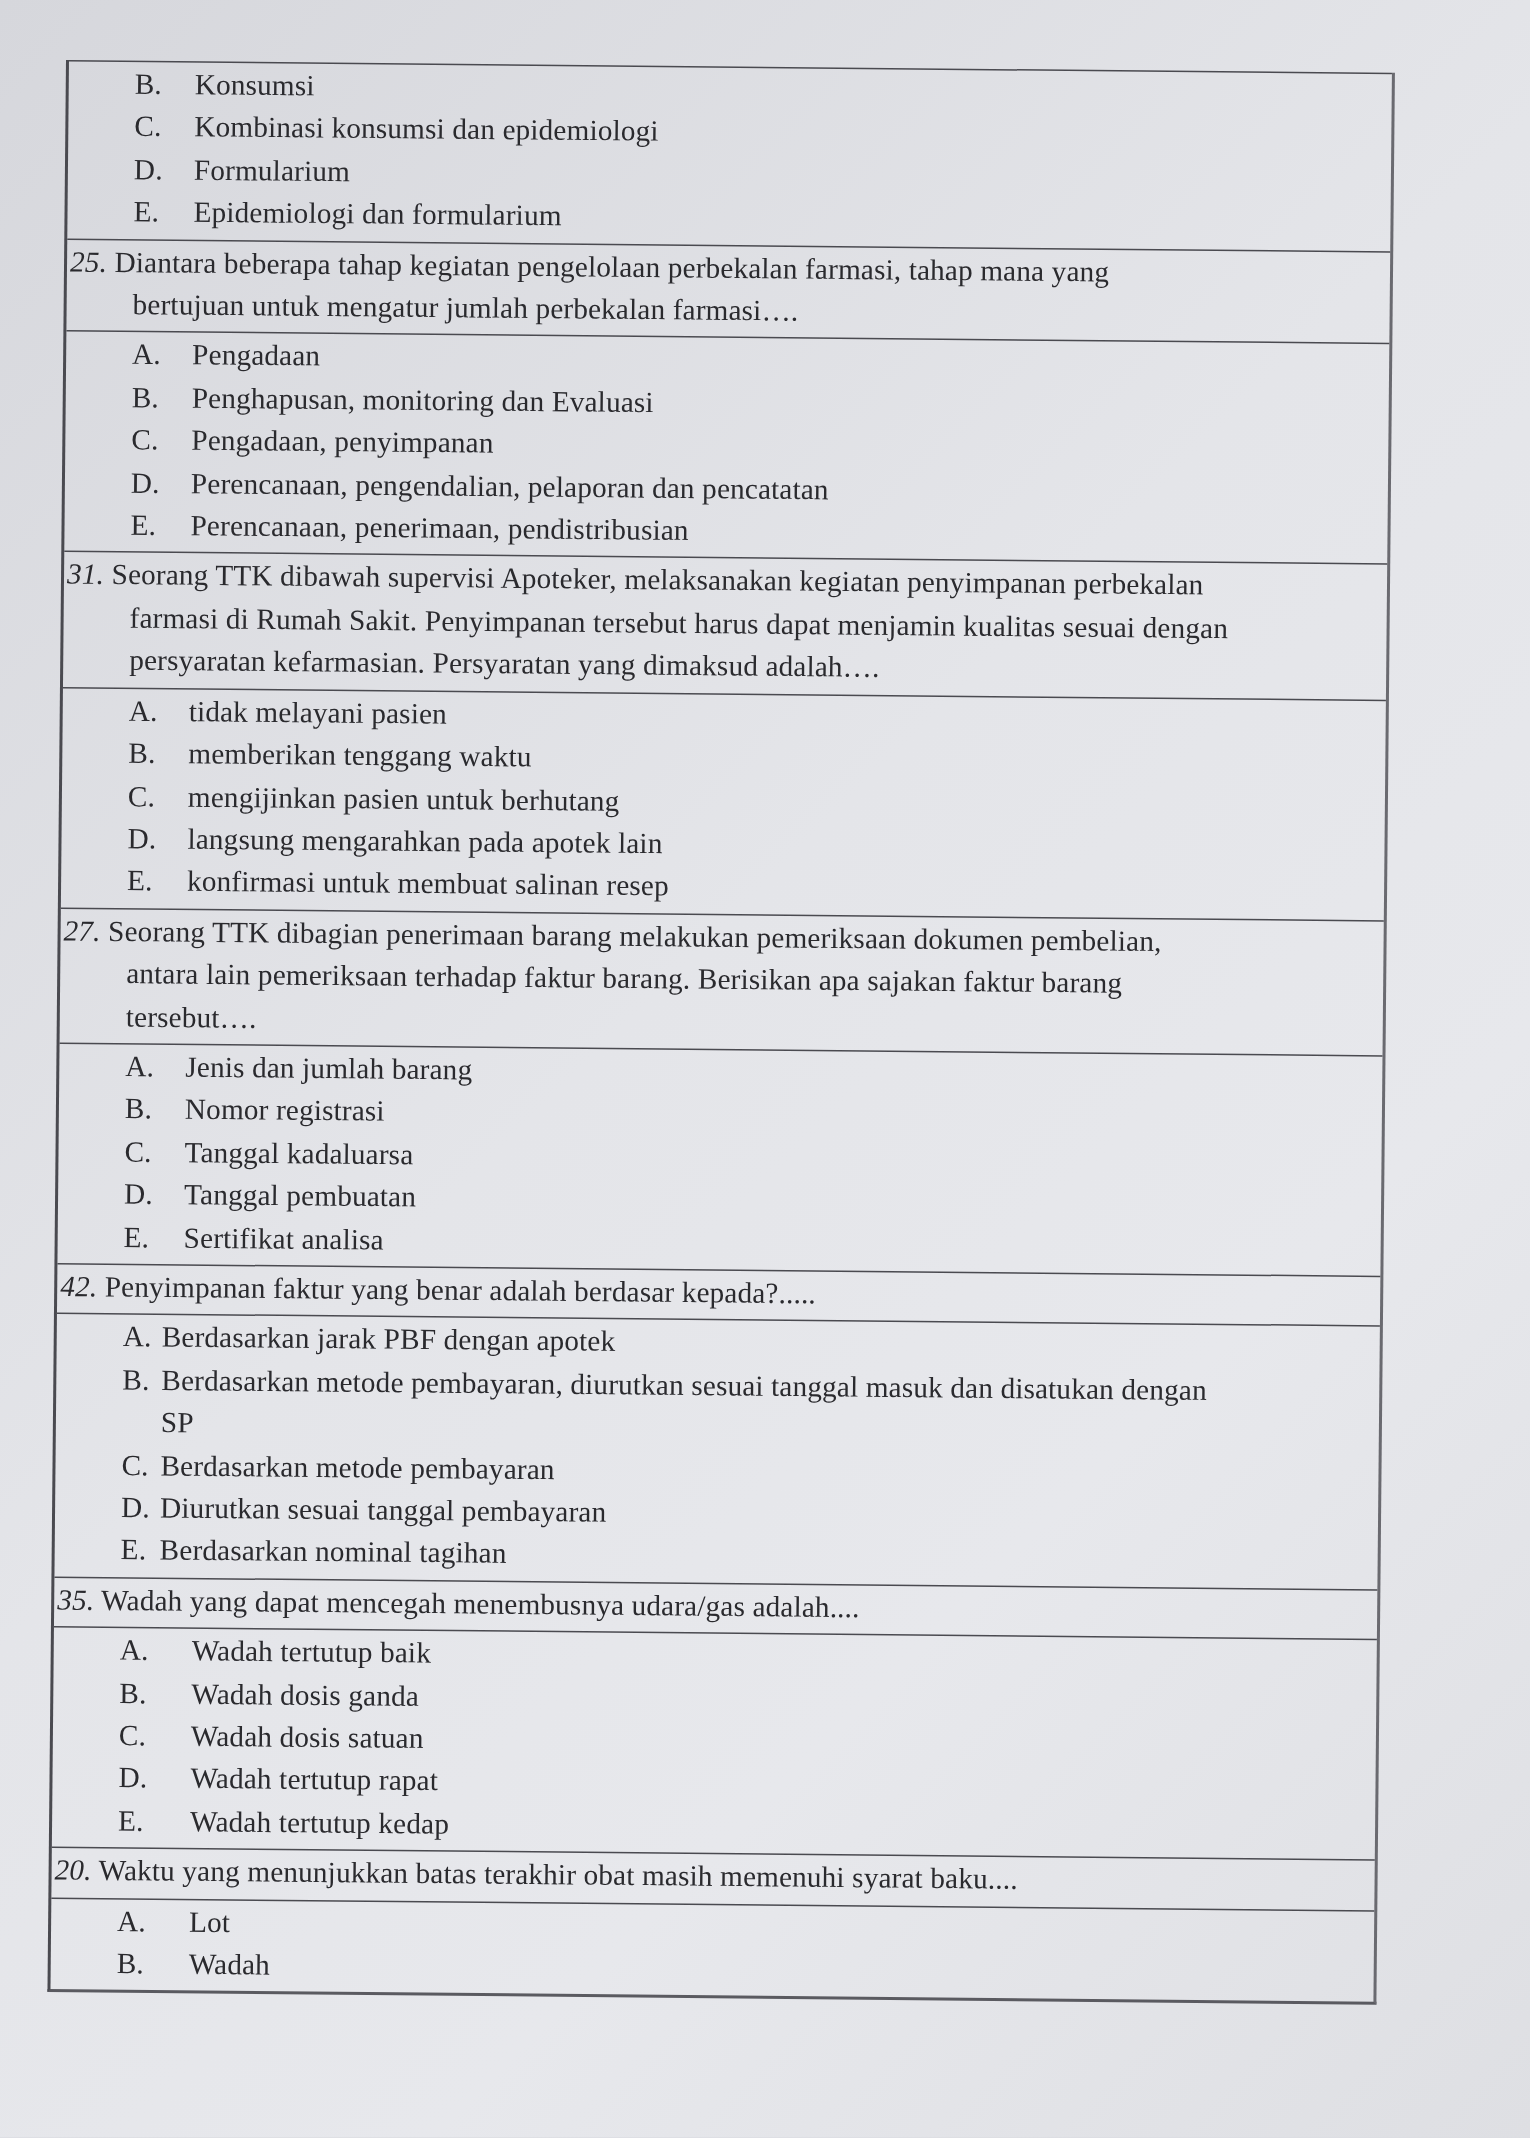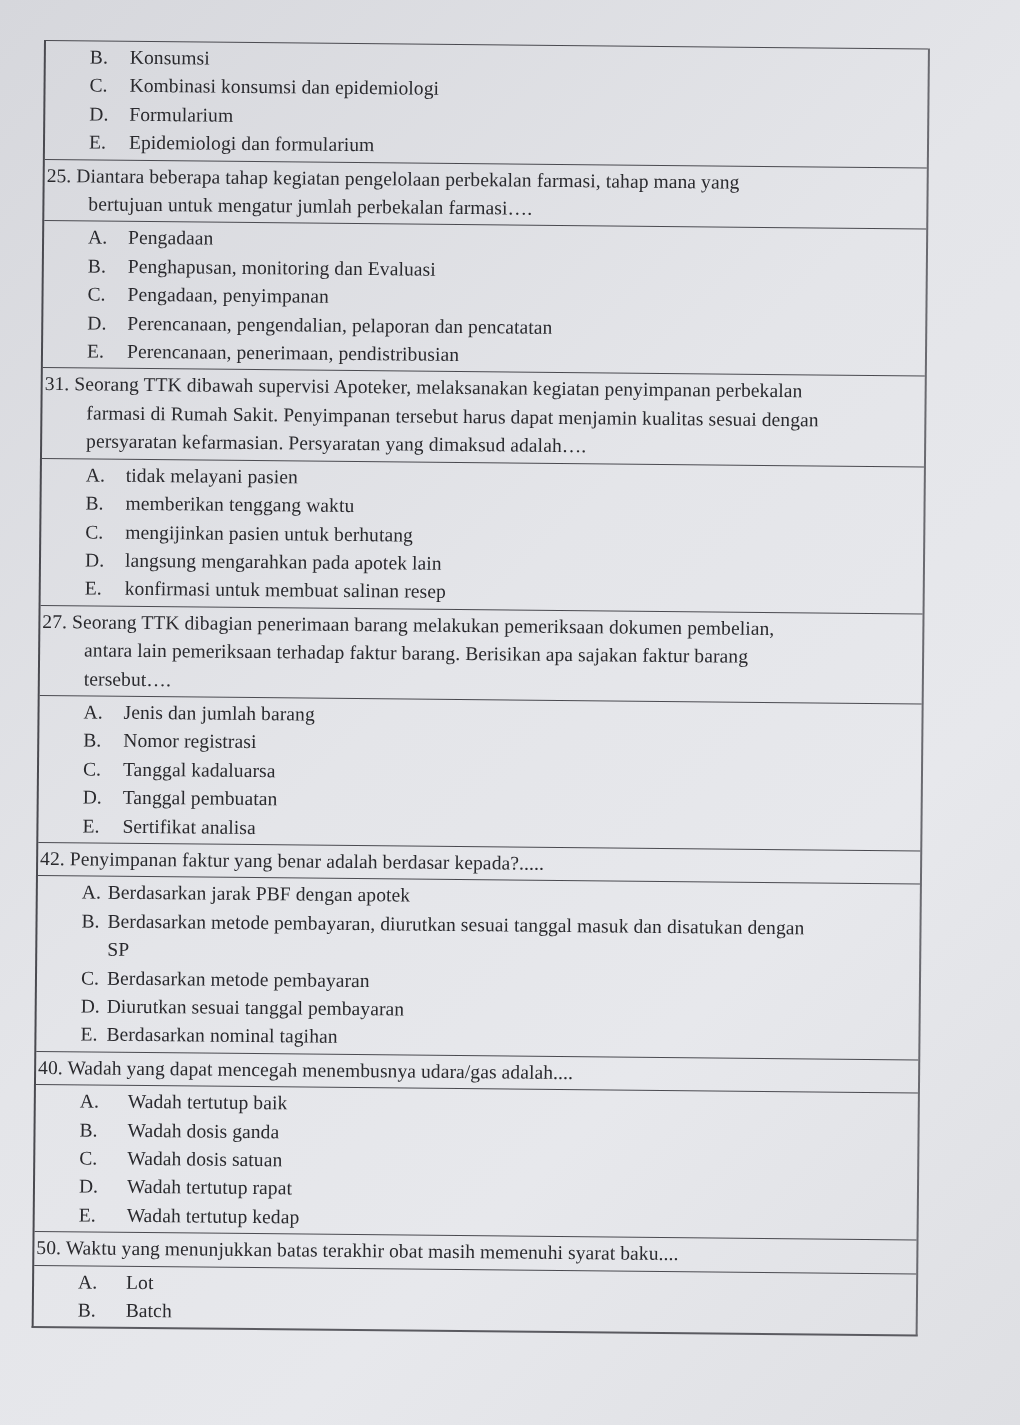--- a/index.html
+++ b/index.html
@@ -41,21 +41,21 @@
       line-height: 28.4px;
       white-space: nowrap;
       letter-spacing: 0.1px;
     }
     .q-line { padding-left: 2px; }
     .q-cont { padding-left: 44px; }
     .opt { padding-left: 44px; display: flex; }
     .opt .letter { width: 40px; flex: none; }
     .opt.tight .letter { width: 26px; }
     .opt.wide .letter { width: 48px; }
-    .num { display: inline-block; }
+    .num { display: inline-block; font-style: italic; }
     .row.first { border-top: 1.6px solid #4a4a50; }
   </style>
 </head>
 <body>
 
 <div class="paper">
   <div class="sheet">
     <div class="table">
 
       <div class="row first">
@@ -184,21 +184,21 @@
             <span class="letter">D.</span>
             <span>Diurutkan sesuai tanggal pembayaran</span>
           </div>
         <div class="line opt tight">
             <span class="letter">E.</span>
             <span>Berdasarkan nominal tagihan</span>
           </div>
       </div>
 
       <div class="row">
-        <div class="line q-line"><span class="num">40.</span> <span>Wadah yang dapat mencegah menembusnya udara/gas adalah....</span></div>
+        <div class="line q-line"><span class="num">35.</span> <span>Wadah yang dapat mencegah menembusnya udara/gas adalah....</span></div>
       </div>
       <div class="row">
         <div class="line opt wide">
             <span class="letter">A.</span>
             <span>Wadah tertutup baik</span>
           </div>
         <div class="line opt wide">
             <span class="letter">B.</span>
             <span>Wadah dosis ganda</span>
           </div>
@@ -210,28 +210,28 @@
             <span class="letter">D.</span>
             <span>Wadah tertutup rapat</span>
           </div>
         <div class="line opt wide">
             <span class="letter">E.</span>
             <span>Wadah tertutup kedap</span>
           </div>
       </div>
 
       <div class="row">
-        <div class="line q-line"><span class="num">50.</span> <span>Waktu yang menunjukkan batas terakhir obat masih memenuhi syarat baku....</span></div>
+        <div class="line q-line"><span class="num">20.</span> <span>Waktu yang menunjukkan batas terakhir obat masih memenuhi syarat baku....</span></div>
       </div>
       <div class="row">
         <div class="line opt wide">
             <span class="letter">A.</span>
             <span>Lot</span>
           </div>
         <div class="line opt wide">
             <span class="letter">B.</span>
-            <span>Batch</span>
+            <span>Wadah</span>
           </div>
       </div>
 
     </div>
   </div>
 </div>
 
 </body></html>

